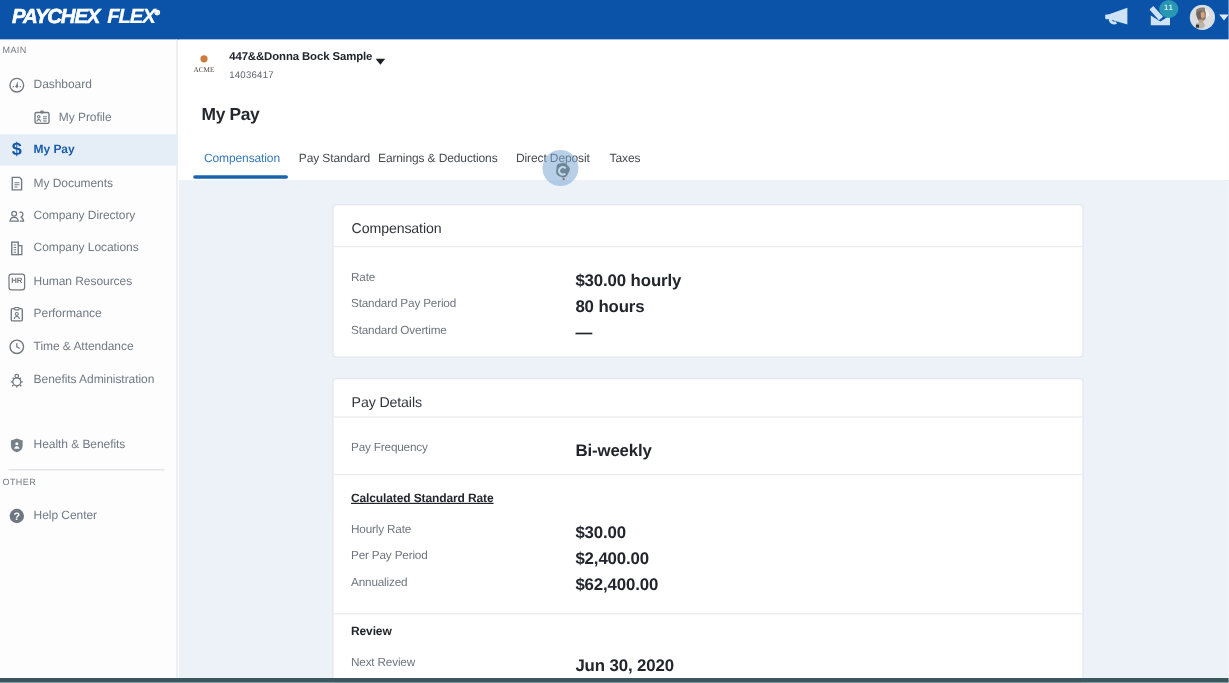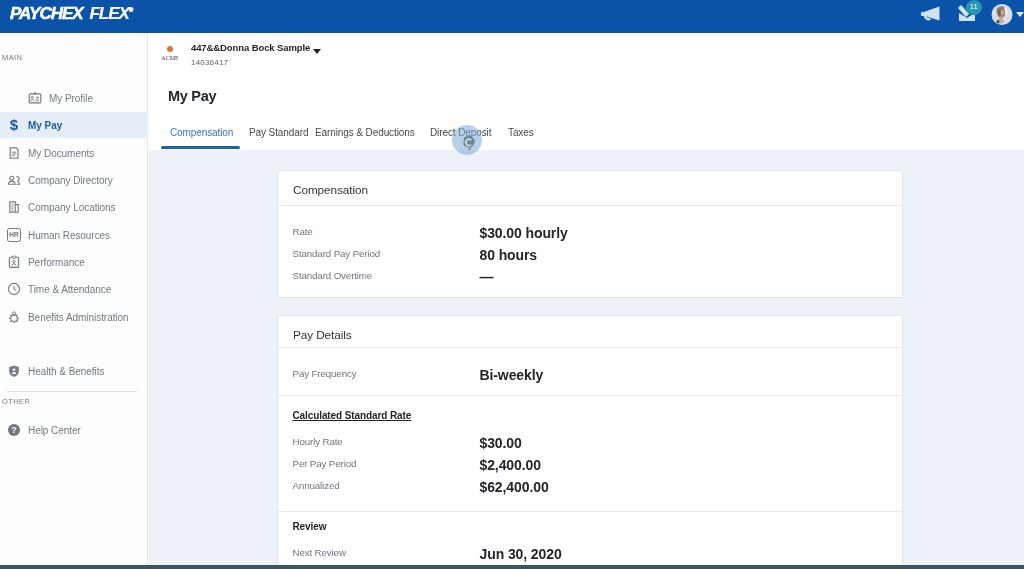--- a/index.html
+++ b/index.html
@@ -75,22 +75,31 @@
     <path d="M9.5 6.5 L12.5 6 L13 9.5 L11 11.5 L9.8 10 Z" fill="#d7a47e"></path>
     <rect x="8.2" y="12.5" width="3.4" height="4" fill="#c8a183"></rect>
     <path d="M5.5 16 L8 14.5 L12 15 L13.5 17.5 L11 19.8 L7 19.5 Z" fill="#b9b4ae"></path>
     <rect x="5.6" y="16.5" width="2.6" height="2.6" fill="#3a3733"></rect>
     <path d="M13 3 Q16.5 4.5 16.8 9 L14.5 11 L13.8 6 Z" fill="#efefef"></path>
   </svg>
   <div class="abs" style="left:1016px; top:11.5px; width:0; height:0; border-left:4px solid transparent; border-right:4px solid transparent; border-top:5px solid #ddebf8;"></div>
 </div>
 
 <div class="sidebar">
-  <div class="sb-label" style="top:20px;">MAIN</div>
-
+  <div class="sb-label" style="top:4px;">MAIN</div>
+
+  <div class="sb-item" style="top:24px;">
+    <svg class="ic" viewBox="0 0 14 14">
+        <circle cx="7" cy="7" r="5.7" fill="none" stroke="#717980" stroke-width="1.15"></circle>
+        <path d="M6.2 7.8 L7.6 3.6 L8 7.6 Z" fill="#717980"></path>
+        <circle cx="7" cy="8" r="1.2" fill="#717980"></circle>
+        <path d="M3.6 8.4 L4.6 8.1 M10.4 8.4 L9.4 8.1" stroke="#717980" stroke-width="0.9"></path>
+      </svg>
+    <div class="tx">Dashboard</div>
+  </div>
   <div class="sb-item" style="top:51px;margin-left:21px;">
     <svg class="ic" viewBox="0 0 14 14">
         <rect x="1.2" y="2.8" width="11.6" height="9" rx="1.1" fill="none" stroke="#717980" stroke-width="1.15"></rect>
         <rect x="5.9" y="1.6" width="2.2" height="1.6" rx="0.6" fill="none" stroke="#717980" stroke-width="0.9"></rect>
         <circle cx="4.3" cy="6.3" r="1.05" fill="none" stroke="#717980" stroke-width="0.9"></circle>
         <path d="M2.7 10.3 Q3 8.5 4.3 8.5 Q5.6 8.5 5.9 10.3" fill="none" stroke="#717980" stroke-width="0.9"></path>
         <path d="M7.8 6.2 L11 6.2 M7.8 8 L11 8 M7.8 9.8 L11 9.8" stroke="#717980" stroke-width="0.85"></path>
       </svg>
     <div class="tx">My Profile</div>
   </div>

